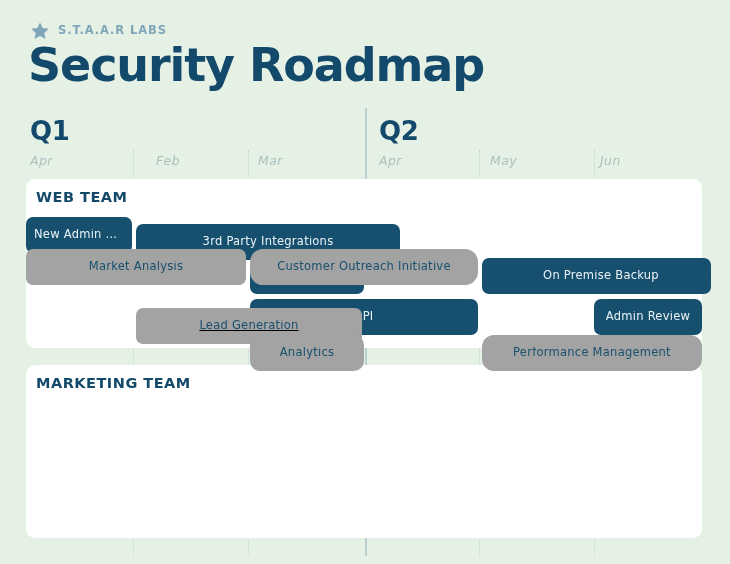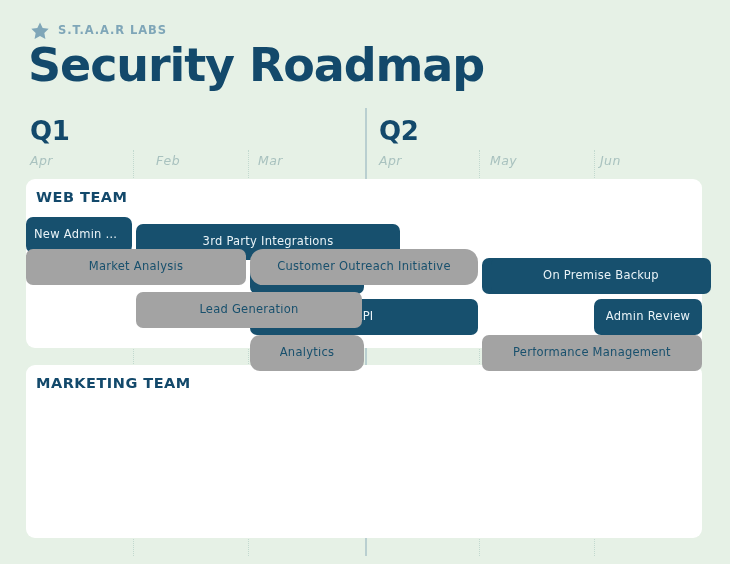--- a/index.html
+++ b/index.html
@@ -206,22 +206,22 @@
     </div>
     <div class="lane" style="top: 257px; height: 173px;">
       <div class="lane-title">MARKETING TEAM</div>
     </div>
     <div class="bar light" style="left: 26px; width: 220px; top: 141px;">
       <span class="bar-label">Market Analysis</span>
     </div>
     <div class="bar light" style="left: 250px; width: 228px; top: 141px; border-radius: 13px;">
       <span class="bar-label">Customer Outreach Initiative</span>
     </div>
-    <div class="bar light" style="left: 136px; width: 226px; top: 184px;">
+    <div class="bar light" style="left: 136px; width: 226px; top: 200px; text-decoration: underline;">
       <span class="bar-label">Lead Generation</span>
     </div>
     <div class="bar light" style="left: 250px; width: 114px; top: 227px; border-radius: 10px;">
       <span class="bar-label">Analytics</span>
     </div>
-    <div class="bar light" style="left: 482px; width: 220px; top: 227px;">
+    <div class="bar light" style="left: 482px; width: 220px; top: 227px; border-radius: 12px;">
       <span class="bar-label">Performance Management</span>
     </div>
   </div>
 
 </body></html>

